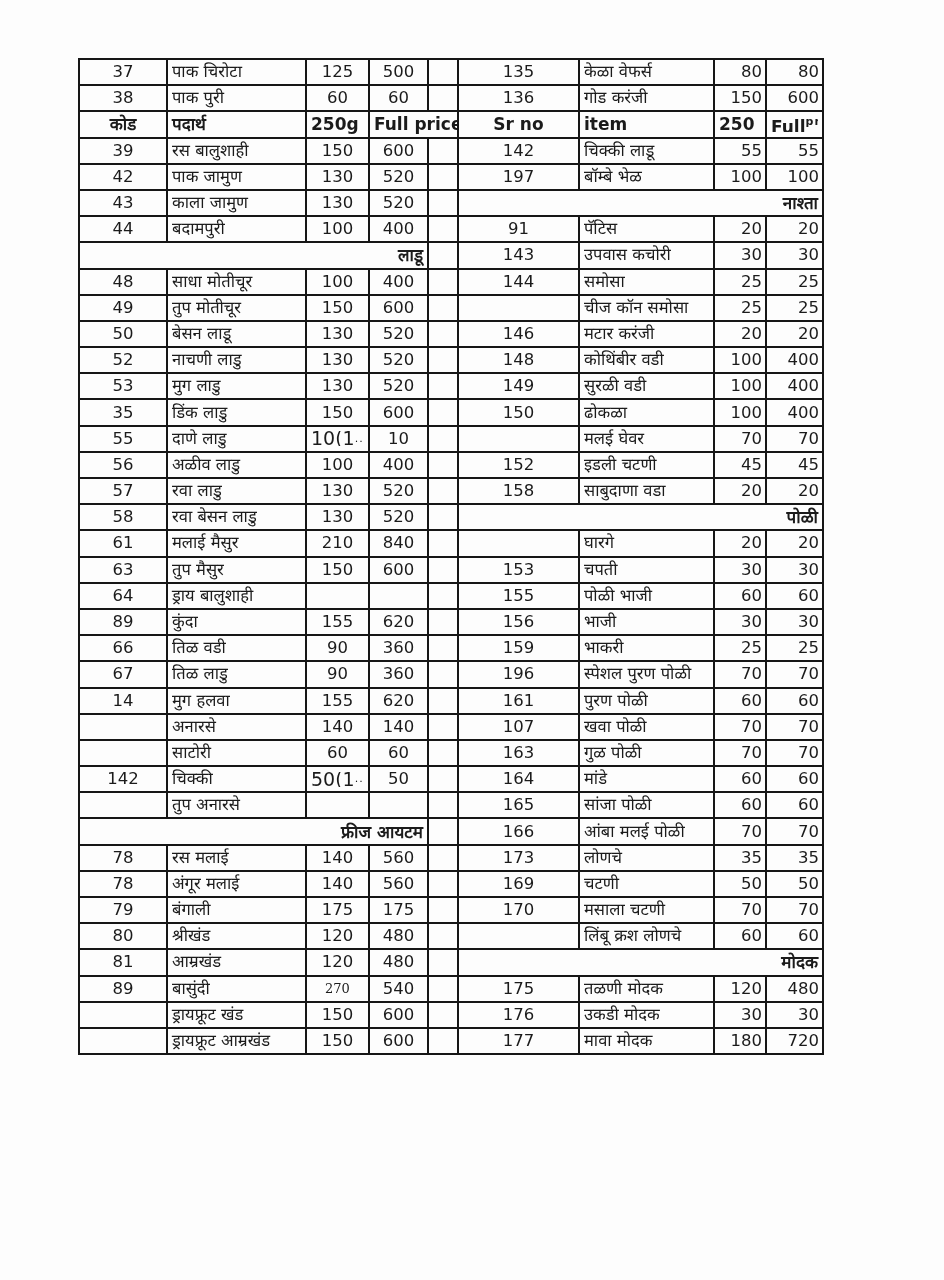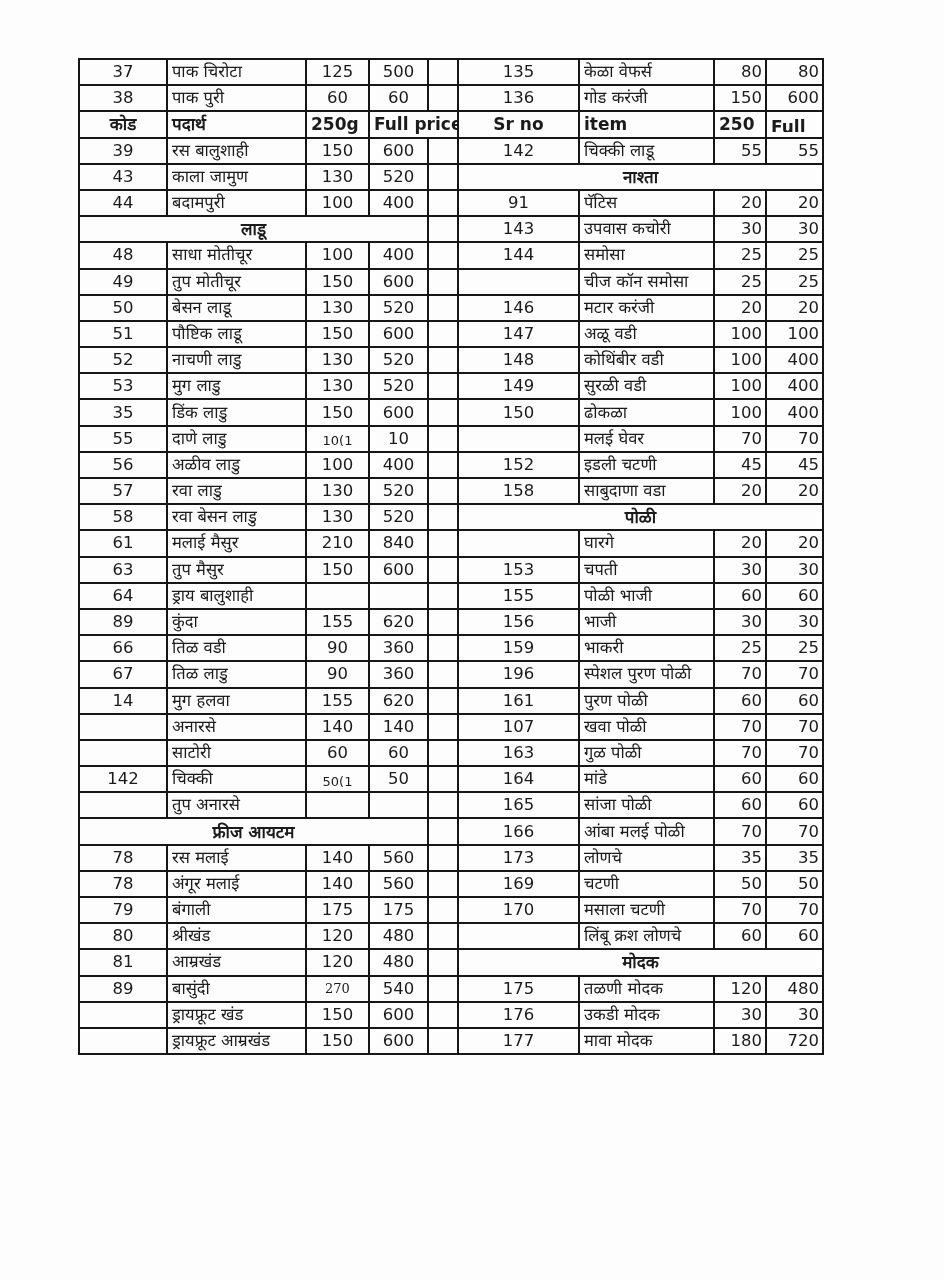--- a/index.html
+++ b/index.html
@@ -25,26 +25,26 @@
     overflow:hidden;
     white-space:nowrap;
     vertical-align:middle;
   }
   tr{height:26.2px;}
   
   .a-c{text-align:center;}
   .a-l{text-align:left;}
   .a-r{text-align:right;padding-right:3px;}
   .hdr{font-weight:bold;font-size:17px;}
-  .sec{font-weight:bold;text-align:center;font-size:17px;}
+  .sec{font-weight:bold;text-align:right;font-size:17px;}
   .mid{padding:0;}
   
-  .wrap{height:15px;overflow:hidden;display:flex;flex-direction:column;align-items:center;}
+  .wrap{height:15px;overflow:hidden;display:flex;flex-direction:row;align-items:center;}
   .wrap.w-left{align-items:flex-start;}
-  .wrap .main{line-height:19px;font-size:13px;display:block;}
+  .wrap .main{line-height:19px;font-size:19px;display:block;}
   .wrap.hdr-wrap .main{font-size:17px;font-weight:bold;line-height:20px;}
   .wrap .sub{line-height:10px;font-size:11px;letter-spacing:1px;display:block;}
   
   .serif{font-family:"DejaVu Serif", serif;font-size:13px;}
 </style>
 </head>
 <body>
 
 <div class="sheet">
   <table>
@@ -102,20 +102,31 @@
           <td class="a-l">रस बालुशाही</td>
           <td class="a-c">150</td>
           <td class="a-c">600</td>
           <td class="mid"></td>
           <td class="a-c">142</td>
           <td class="a-l">चिक्की लाडू</td>
           <td class="a-r">55</td>
           <td class="a-r">55</td>
         </tr>
         <tr>
+          <td class="a-c">42</td>
+          <td class="a-l">पाक जामुण</td>
+          <td class="a-c">130</td>
+          <td class="a-c">520</td>
+          <td class="mid"></td>
+          <td class="a-c">197</td>
+          <td class="a-l">बॉम्बे भेळ</td>
+          <td class="a-r">100</td>
+          <td class="a-r">100</td>
+        </tr>
+        <tr>
           <td class="a-c">43</td>
           <td class="a-l">काला जामुण</td>
           <td class="a-c">130</td>
           <td class="a-c">520</td>
           <td class="mid"></td>
           <td colspan="4" class="sec">नाश्ता</td>
         </tr>
         <tr>
           <td class="a-c">44</td>
           <td class="a-l">बदामपुरी</td>
@@ -160,31 +171,20 @@
         <tr>
           <td class="a-c">50</td>
           <td class="a-l">बेसन लाडू</td>
           <td class="a-c">130</td>
           <td class="a-c">520</td>
           <td class="mid"></td>
           <td class="a-c">146</td>
           <td class="a-l">मटार करंजी</td>
           <td class="a-r">20</td>
           <td class="a-r">20</td>
-        </tr>
-        <tr>
-          <td class="a-c">51</td>
-          <td class="a-l">पौष्टिक लाडू</td>
-          <td class="a-c">150</td>
-          <td class="a-c">600</td>
-          <td class="mid"></td>
-          <td class="a-c">147</td>
-          <td class="a-l">अळू वडी</td>
-          <td class="a-r">100</td>
-          <td class="a-r">100</td>
         </tr>
         <tr>
           <td class="a-c">52</td>
           <td class="a-l">नाचणी लाडु</td>
           <td class="a-c">130</td>
           <td class="a-c">520</td>
           <td class="mid"></td>
           <td class="a-c">148</td>
           <td class="a-l">कोथिंबीर वडी</td>
           <td class="a-r">100</td>

